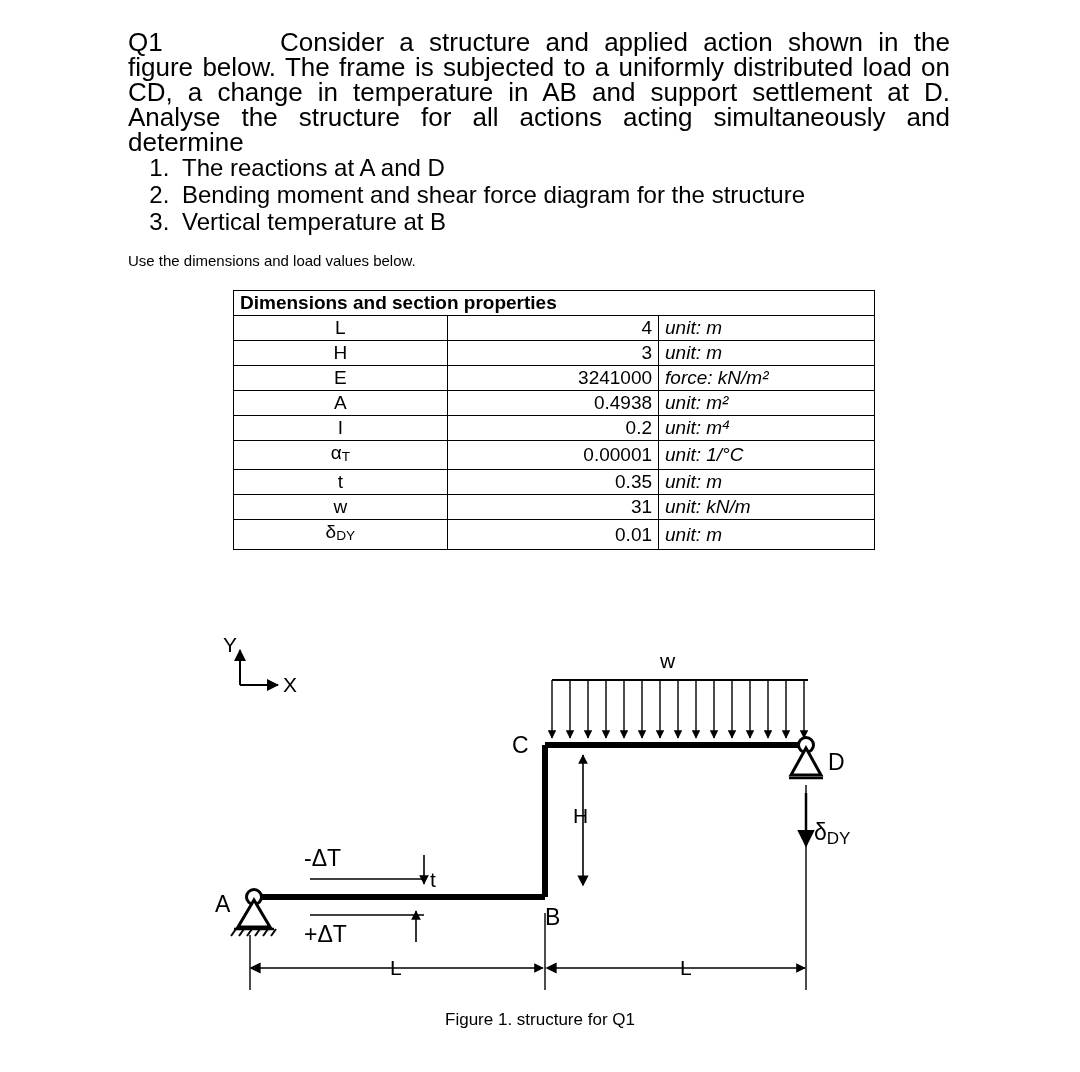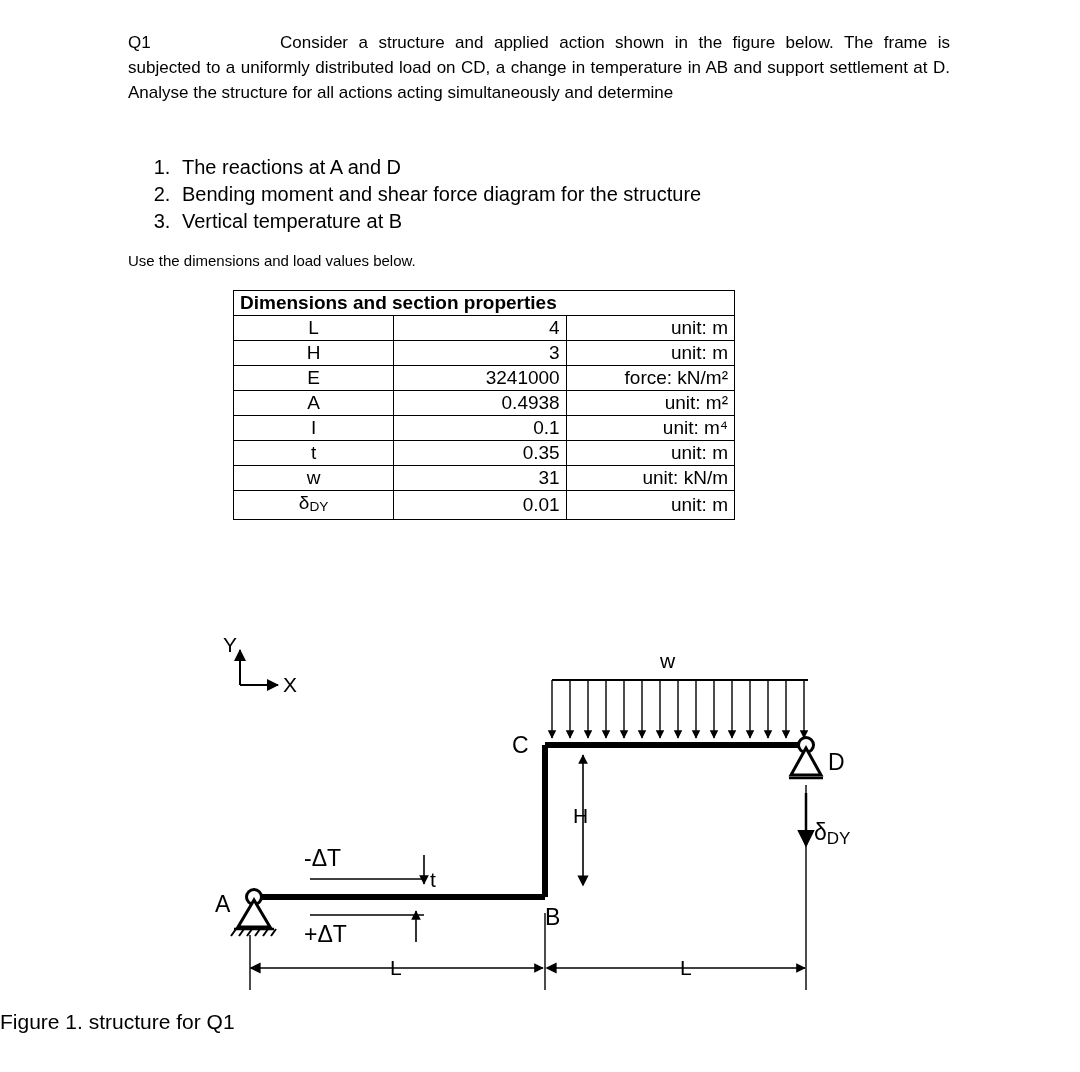--- a/index.html
+++ b/index.html
@@ -19,32 +19,32 @@
     position: relative;
     width: 1080px;
     height: 1072px;
   }
   
   .qblock {
     position: absolute;
     left: 128px;
     top: 30px;
     width: 822px;
-    font-size: 17px;
+    font-size: 26px;
     line-height: 25px;
     text-align: justify;
   }
   .qblock p { margin: 0; }
   .q-label { display: inline-block; min-width: 152px; }
   .list {
     position: absolute;
     left: 128px;
     top: 155px;
     width: 822px;
-    font-size: 20px;
+    font-size: 24px;
     line-height: 25px;
   }
   .list ol {
     margin: 0;
     padding-left: 48px;
   }
   .list li { margin: 0 0 2px 0; padding-left: 6px; }
   .usedims {
     position: absolute;
     left: 128px;
@@ -53,21 +53,21 @@
   }
   
   .tablewrap {
     position: absolute;
     left: 233px;
     top: 290px;
     width: 614px;
   }
   table.props {
     border-collapse: collapse;
-    width: 502px;
+    width: 642px;
     font-size: 19px;
   }
   table.props td {
     border: 1px solid #000000;
     padding: 1px 6px;
     height: 22px;
     line-height: 22px;
   }
   td.sec {
     font-weight: bold;
@@ -77,39 +77,41 @@
   td.sym {
     text-align: center;
     width: 203px;
   }
   td.val {
     text-align: right;
     width: 200px;
     padding-right: 8px;
   }
   td.unit {
-    text-align: right;
+    text-align: left;
     width: 205px;
     padding-left: 8px;
+    font-style: italic;
   }
   .sub { font-size: 0.72em; vertical-align: -0.18em; }
   
   .figure {
     position: absolute;
     left: 0;
     top: 630px;
     width: 1080px;
     height: 420px;
   }
   .figcap {
     position: absolute;
     left: 0;
     top: 1010px;
     width: 1080px;
-    font-size: 21px;
+    text-align: center;
+    font-size: 17px;
   }
   svg text {
     font-family: "Liberation Sans", sans-serif;
     fill: #000000;
   }
 </style>
 </head>
 <body>
 
 <div class="page">
@@ -149,22 +151,27 @@
         <td class="val">3241000</td>
         <td class="unit">force: kN/m²</td>
       </tr>
       <tr>
         <td class="sym">A</td>
         <td class="val">0.4938</td>
         <td class="unit">unit: m²</td>
       </tr>
       <tr>
         <td class="sym">I</td>
-        <td class="val">0.1</td>
+        <td class="val">0.2</td>
         <td class="unit">unit: m⁴</td>
+      </tr>
+      <tr>
+        <td class="sym">α<span class="sub">T</span></td>
+        <td class="val">0.00001</td>
+        <td class="unit">unit: 1/°C</td>
       </tr>
       <tr>
         <td class="sym">t</td>
         <td class="val">0.35</td>
         <td class="unit">unit: m</td>
       </tr>
       <tr>
         <td class="sym">w</td>
         <td class="val">31</td>
         <td class="unit">unit: kN/m</td>

